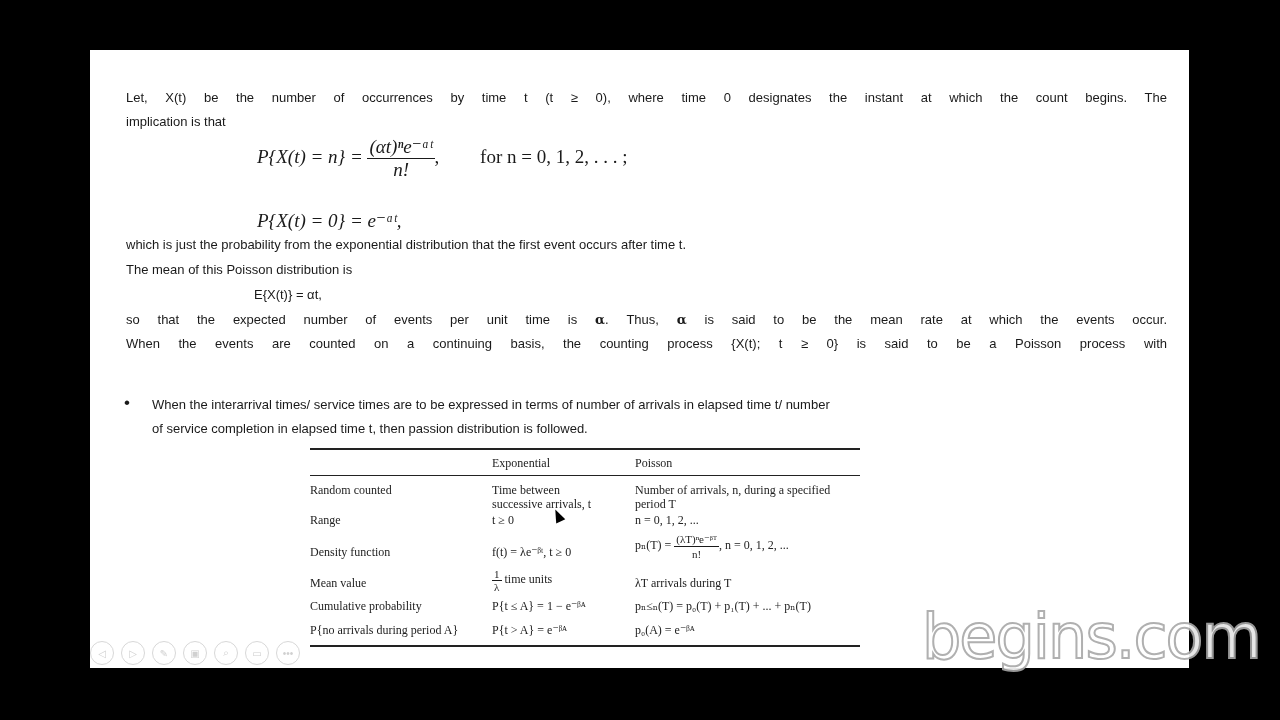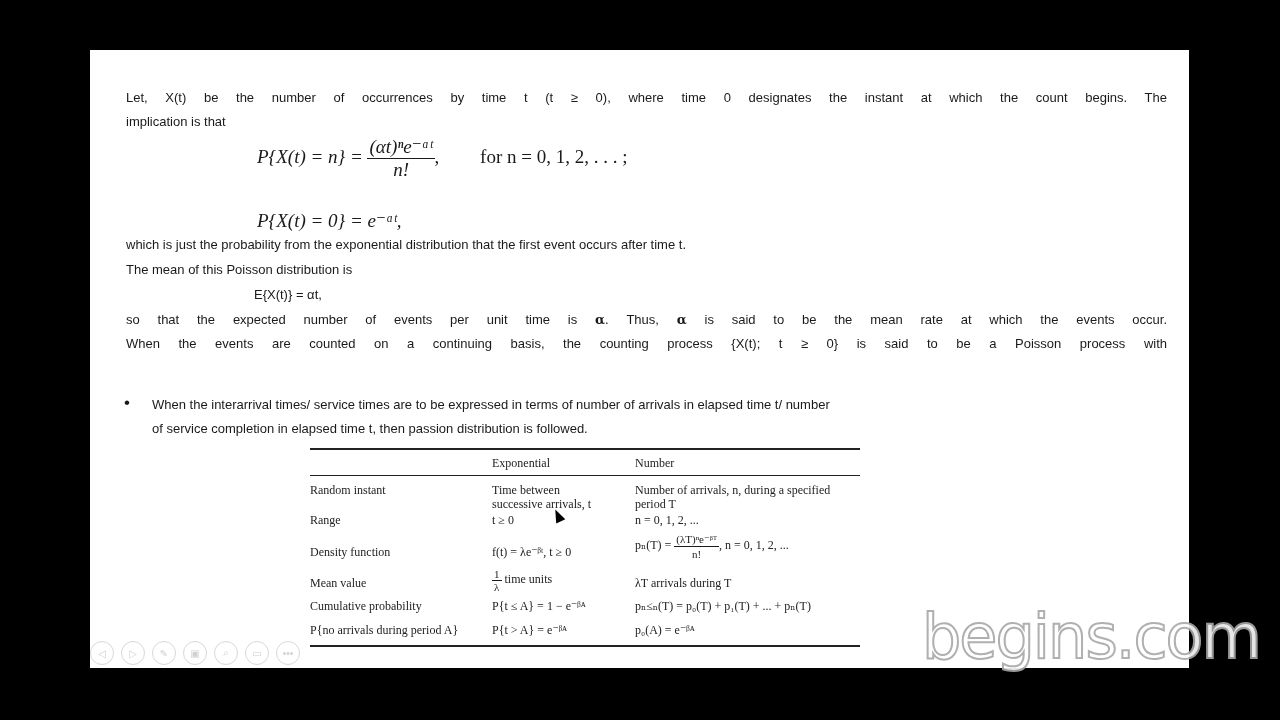--- a/index.html
+++ b/index.html
@@ -51,24 +51,24 @@
   <div class="txt just" style="left:36px;top:258px;"><span>so that the expected number of events per unit time is </span><span class="alpha-b">α</span><span>. Thus, </span><span class="alpha-b">α</span><span>  is said to be the mean rate at which the events occur.</span></div>
   <div class="txt just" style="left:36px;top:282px;">When the events are counted on a continuing basis, the counting process {X(t); t ≥ 0} is said to be a Poisson process with</div>
 
   <span class="bullet" style="top:343px;">•</span>
   <div class="txt" style="left:62px;top:343px;">When the interarrival times/ service times are to be expressed in terms of number of arrivals in elapsed time t/ number</div>
   <div class="txt" style="left:62px;top:367px;">of service completion in elapsed time t, then passion distribution is followed.</div>
 
   <div class="tbl">
     <div class="rule" style="top:2px;height:1.5px;"></div>
     <div class="cell c2" style="top:10px;">Exponential</div>
-    <div class="cell c3" style="top:10px;">Number</div>
+    <div class="cell c3" style="top:10px;">Poisson</div>
     <div class="rule" style="top:29px;height:1px;"></div>
 
-    <div class="cell c1" style="top:37px;">Random instant</div>
+    <div class="cell c1" style="top:37px;">Random counted</div>
     <div class="cell c2" style="top:37px;">Time between</div>
     <div class="cell c2" style="top:51px;">successive arrivals, t</div>
     <div class="cell c3" style="top:37px;">Number of arrivals, n, during a specified</div>
     <div class="cell c3" style="top:51px;">period T</div>
 
     <div class="cell c1" style="top:67px;">Range</div>
     <div class="cell c2" style="top:67px;">t ≥ 0</div>
     <div class="cell c3" style="top:67px;">n = 0, 1, 2, ...</div>
 
     <div class="cell c1" style="top:99px;">Density function</div>

